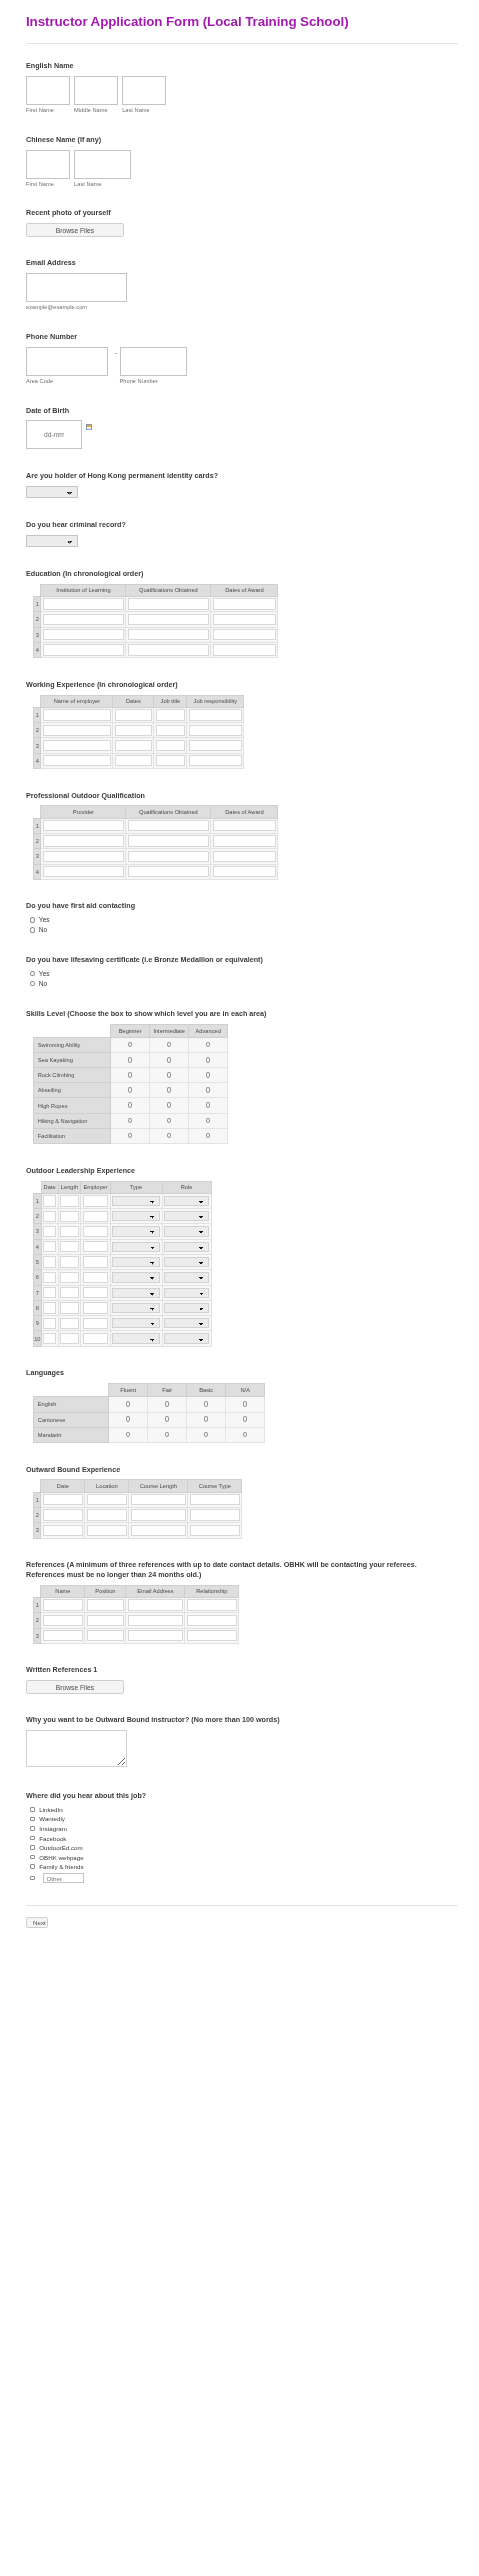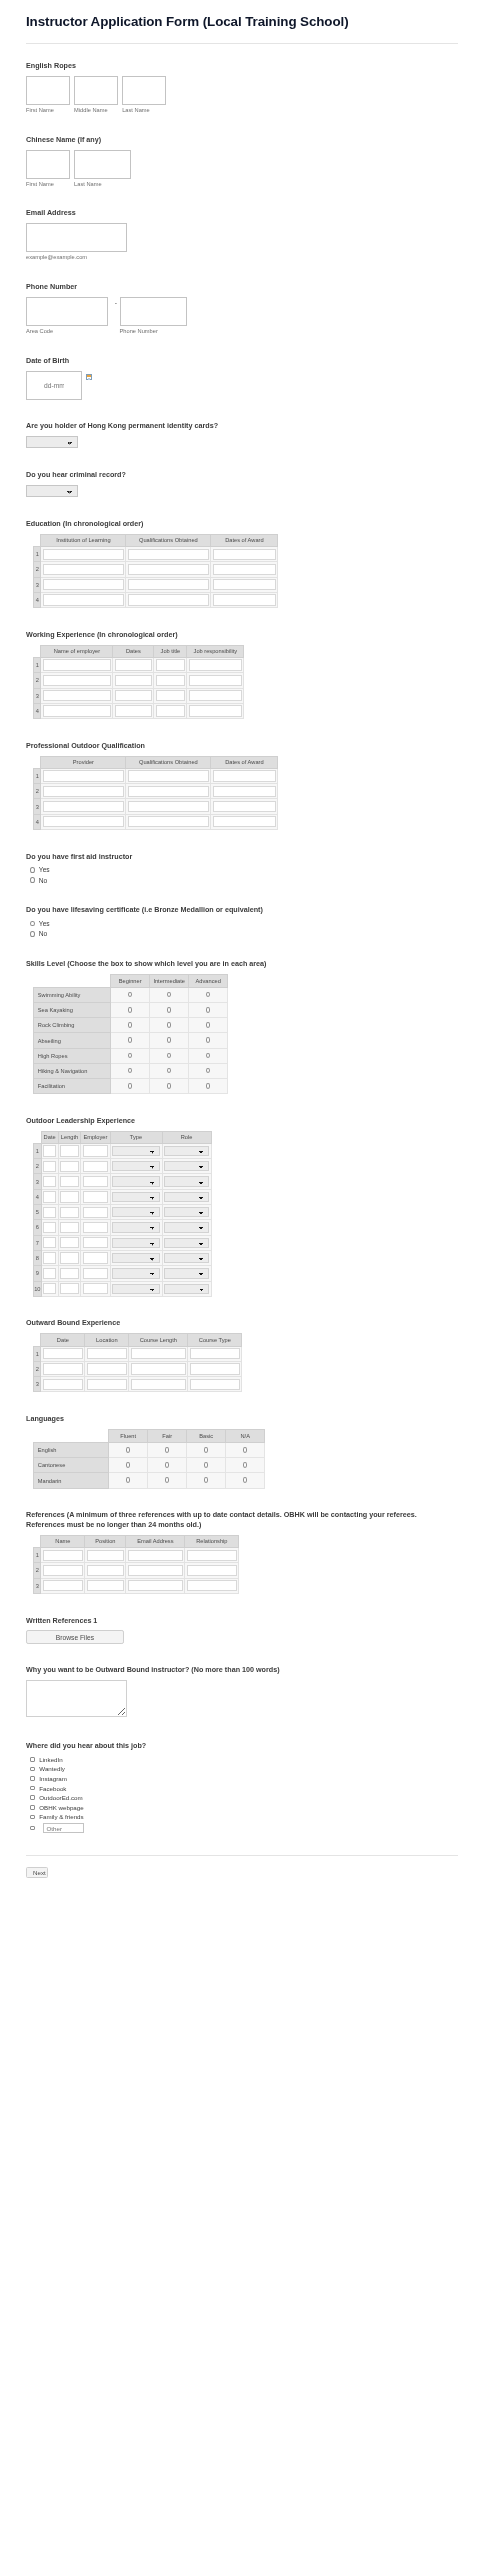--- a/index.html
+++ b/index.html
@@ -9,21 +9,21 @@
     background:#ffffff;
     font-family:"Liberation Sans", sans-serif;
     color:#3b3b3b;
     -webkit-font-smoothing:antialiased;
   }
   .form-wrap { width:479px; padding:14.4px 0 20.6px 26px; }
 
   .form-title {
     font-size:13.4px;
     font-weight:bold;
-    color:#0f172a;
+    color:#a21caf;
     letter-spacing:-0.1px;
     margin:0 0 13.4px 0;
   }
   .title-rule { border:0; border-top:0.5px solid #e4e4e4; margin:0 20.6px 17.5px 0; }
 
   .field { margin-bottom:21.6px; }
   .field-label {
     font-size:7.2px;
     font-weight:bold;
     color:#3b3b3b;
@@ -267,21 +267,21 @@
 </head>
 <body>
 
 <div class="form-wrap">
 
   <h1 class="form-title">Instructor Application Form (Local Training School)</h1>
   <hr class="title-rule">
 
   
   <div class="field">
-    <div class="field-label">English Ropes</div>
+    <div class="field-label">English Name</div>
     <div class="row">
       <div class="col">
         <input class="inp name-first" value="" style="">
         <span class="sub-label">First Name</span>
       </div>
       <div class="col">
         <input class="inp name-middle" value="" style="">
         <span class="sub-label">Middle Name</span>
       </div>
       <div class="col">
@@ -300,20 +300,24 @@
         <span class="sub-label">First Name</span>
       </div>
       <div class="col">
         <input class="inp cn-last" value="" style="">
         <span class="sub-label">Last Name</span>
       </div>
     </div>
   </div>
 
   
+  <div class="field">
+    <div class="field-label">Recent photo of yourself</div>
+    <button class="browse-btn">Browse Files</button>
+  </div>
 
   
   <div class="field">
     <div class="field-label">Email Address</div>
     <input class="inp email-inp" value="" style="">
     <span class="sub-label">example@example.com</span>
   </div>
 
   
   <div class="field">
@@ -477,21 +481,21 @@
             <td class="prof-c1"><input class="cell" style=""></td>
             <td class="prof-c2"><input class="cell" style=""></td>
             <td class="prof-c3"><input class="cell" style=""></td>
           </tr>
         </tbody>
     </table>
   </div>
 
   
   <div class="field">
-    <div class="field-label">Do you have first aid instructor</div>
+    <div class="field-label">Do you have first aid contacting</div>
     <div class="radio-line">
       <span class="radio-dot"></span>
       <span>Yes</span>
     </div>
     <div class="radio-line">
       <span class="radio-dot"></span>
       <span>No</span>
     </div>
   </div>
 
@@ -661,20 +665,59 @@
             <td class="ol-c3"><input class="cell" style=""></td>
             <td class="ol-c4"><select class="cellsel"><option></option></select></td>
             <td class="ol-c5"><select class="cellsel"><option></option></select></td>
           </tr>
         </tbody>
     </table>
   </div>
 
   
   <div class="field">
+    <div class="field-label">Languages</div>
+    <table class="mtab">
+      <thead>
+          <tr>
+        <th class="blank lang-c0"></th>
+        <th class="lang-c">Fluent</th>
+        <th class="lang-c">Fair</th>
+        <th class="lang-c">Basic</th>
+        <th class="lang-c">N/A</th>
+      </tr>
+        </thead>
+      <tbody id="lang-body">
+          <tr>
+            <td class="rowhdr">English</td>
+            <td class="opt lang-c"><span class="radio-dot"></span></td>
+            <td class="opt lang-c"><span class="radio-dot"></span></td>
+            <td class="opt lang-c"><span class="radio-dot"></span></td>
+            <td class="opt lang-c"><span class="radio-dot"></span></td>
+          </tr>
+          <tr>
+            <td class="rowhdr">Cantonese</td>
+            <td class="opt lang-c"><span class="radio-dot"></span></td>
+            <td class="opt lang-c"><span class="radio-dot"></span></td>
+            <td class="opt lang-c"><span class="radio-dot"></span></td>
+            <td class="opt lang-c"><span class="radio-dot"></span></td>
+          </tr>
+          <tr>
+            <td class="rowhdr">Mandarin</td>
+            <td class="opt lang-c"><span class="radio-dot"></span></td>
+            <td class="opt lang-c"><span class="radio-dot"></span></td>
+            <td class="opt lang-c"><span class="radio-dot"></span></td>
+            <td class="opt lang-c"><span class="radio-dot"></span></td>
+          </tr>
+        </tbody>
+    </table>
+  </div>
+
+  
+  <div class="field">
     <div class="field-label">Outward Bound Experience</div>
     <table class="gtab">
       <thead>
           <tr>
         <th class="corner"></th>
         <th class="ob-c1">Date</th>
         <th class="ob-c2">Location</th>
         <th class="ob-c3">Course Length</th>
         <th class="ob-c4">Course Type</th>
       </tr>
@@ -693,59 +736,20 @@
             <td class="ob-c2"><input class="cell" style=""></td>
             <td class="ob-c3"><input class="cell" style=""></td>
             <td class="ob-c4"><input class="cell" style=""></td>
           </tr>
           <tr>
             <td class="rownum">3</td>
             <td class="ob-c1"><input class="cell" style=""></td>
             <td class="ob-c2"><input class="cell" style=""></td>
             <td class="ob-c3"><input class="cell" style=""></td>
             <td class="ob-c4"><input class="cell" style=""></td>
-          </tr>
-        </tbody>
-    </table>
-  </div>
-
-  
-  <div class="field">
-    <div class="field-label">Languages</div>
-    <table class="mtab">
-      <thead>
-          <tr>
-        <th class="blank lang-c0"></th>
-        <th class="lang-c">Fluent</th>
-        <th class="lang-c">Fair</th>
-        <th class="lang-c">Basic</th>
-        <th class="lang-c">N/A</th>
-      </tr>
-        </thead>
-      <tbody id="lang-body">
-          <tr>
-            <td class="rowhdr">English</td>
-            <td class="opt lang-c"><span class="radio-dot"></span></td>
-            <td class="opt lang-c"><span class="radio-dot"></span></td>
-            <td class="opt lang-c"><span class="radio-dot"></span></td>
-            <td class="opt lang-c"><span class="radio-dot"></span></td>
-          </tr>
-          <tr>
-            <td class="rowhdr">Cantonese</td>
-            <td class="opt lang-c"><span class="radio-dot"></span></td>
-            <td class="opt lang-c"><span class="radio-dot"></span></td>
-            <td class="opt lang-c"><span class="radio-dot"></span></td>
-            <td class="opt lang-c"><span class="radio-dot"></span></td>
-          </tr>
-          <tr>
-            <td class="rowhdr">Mandarin</td>
-            <td class="opt lang-c"><span class="radio-dot"></span></td>
-            <td class="opt lang-c"><span class="radio-dot"></span></td>
-            <td class="opt lang-c"><span class="radio-dot"></span></td>
-            <td class="opt lang-c"><span class="radio-dot"></span></td>
           </tr>
         </tbody>
     </table>
   </div>
 
   
   <div class="field">
     <div class="field-label wrap2">References (A minimum of three references with up to date contact details. OBHK will be contacting your referees. References must be no longer than 24 months old.)</div>
     <table class="gtab">
       <thead>

